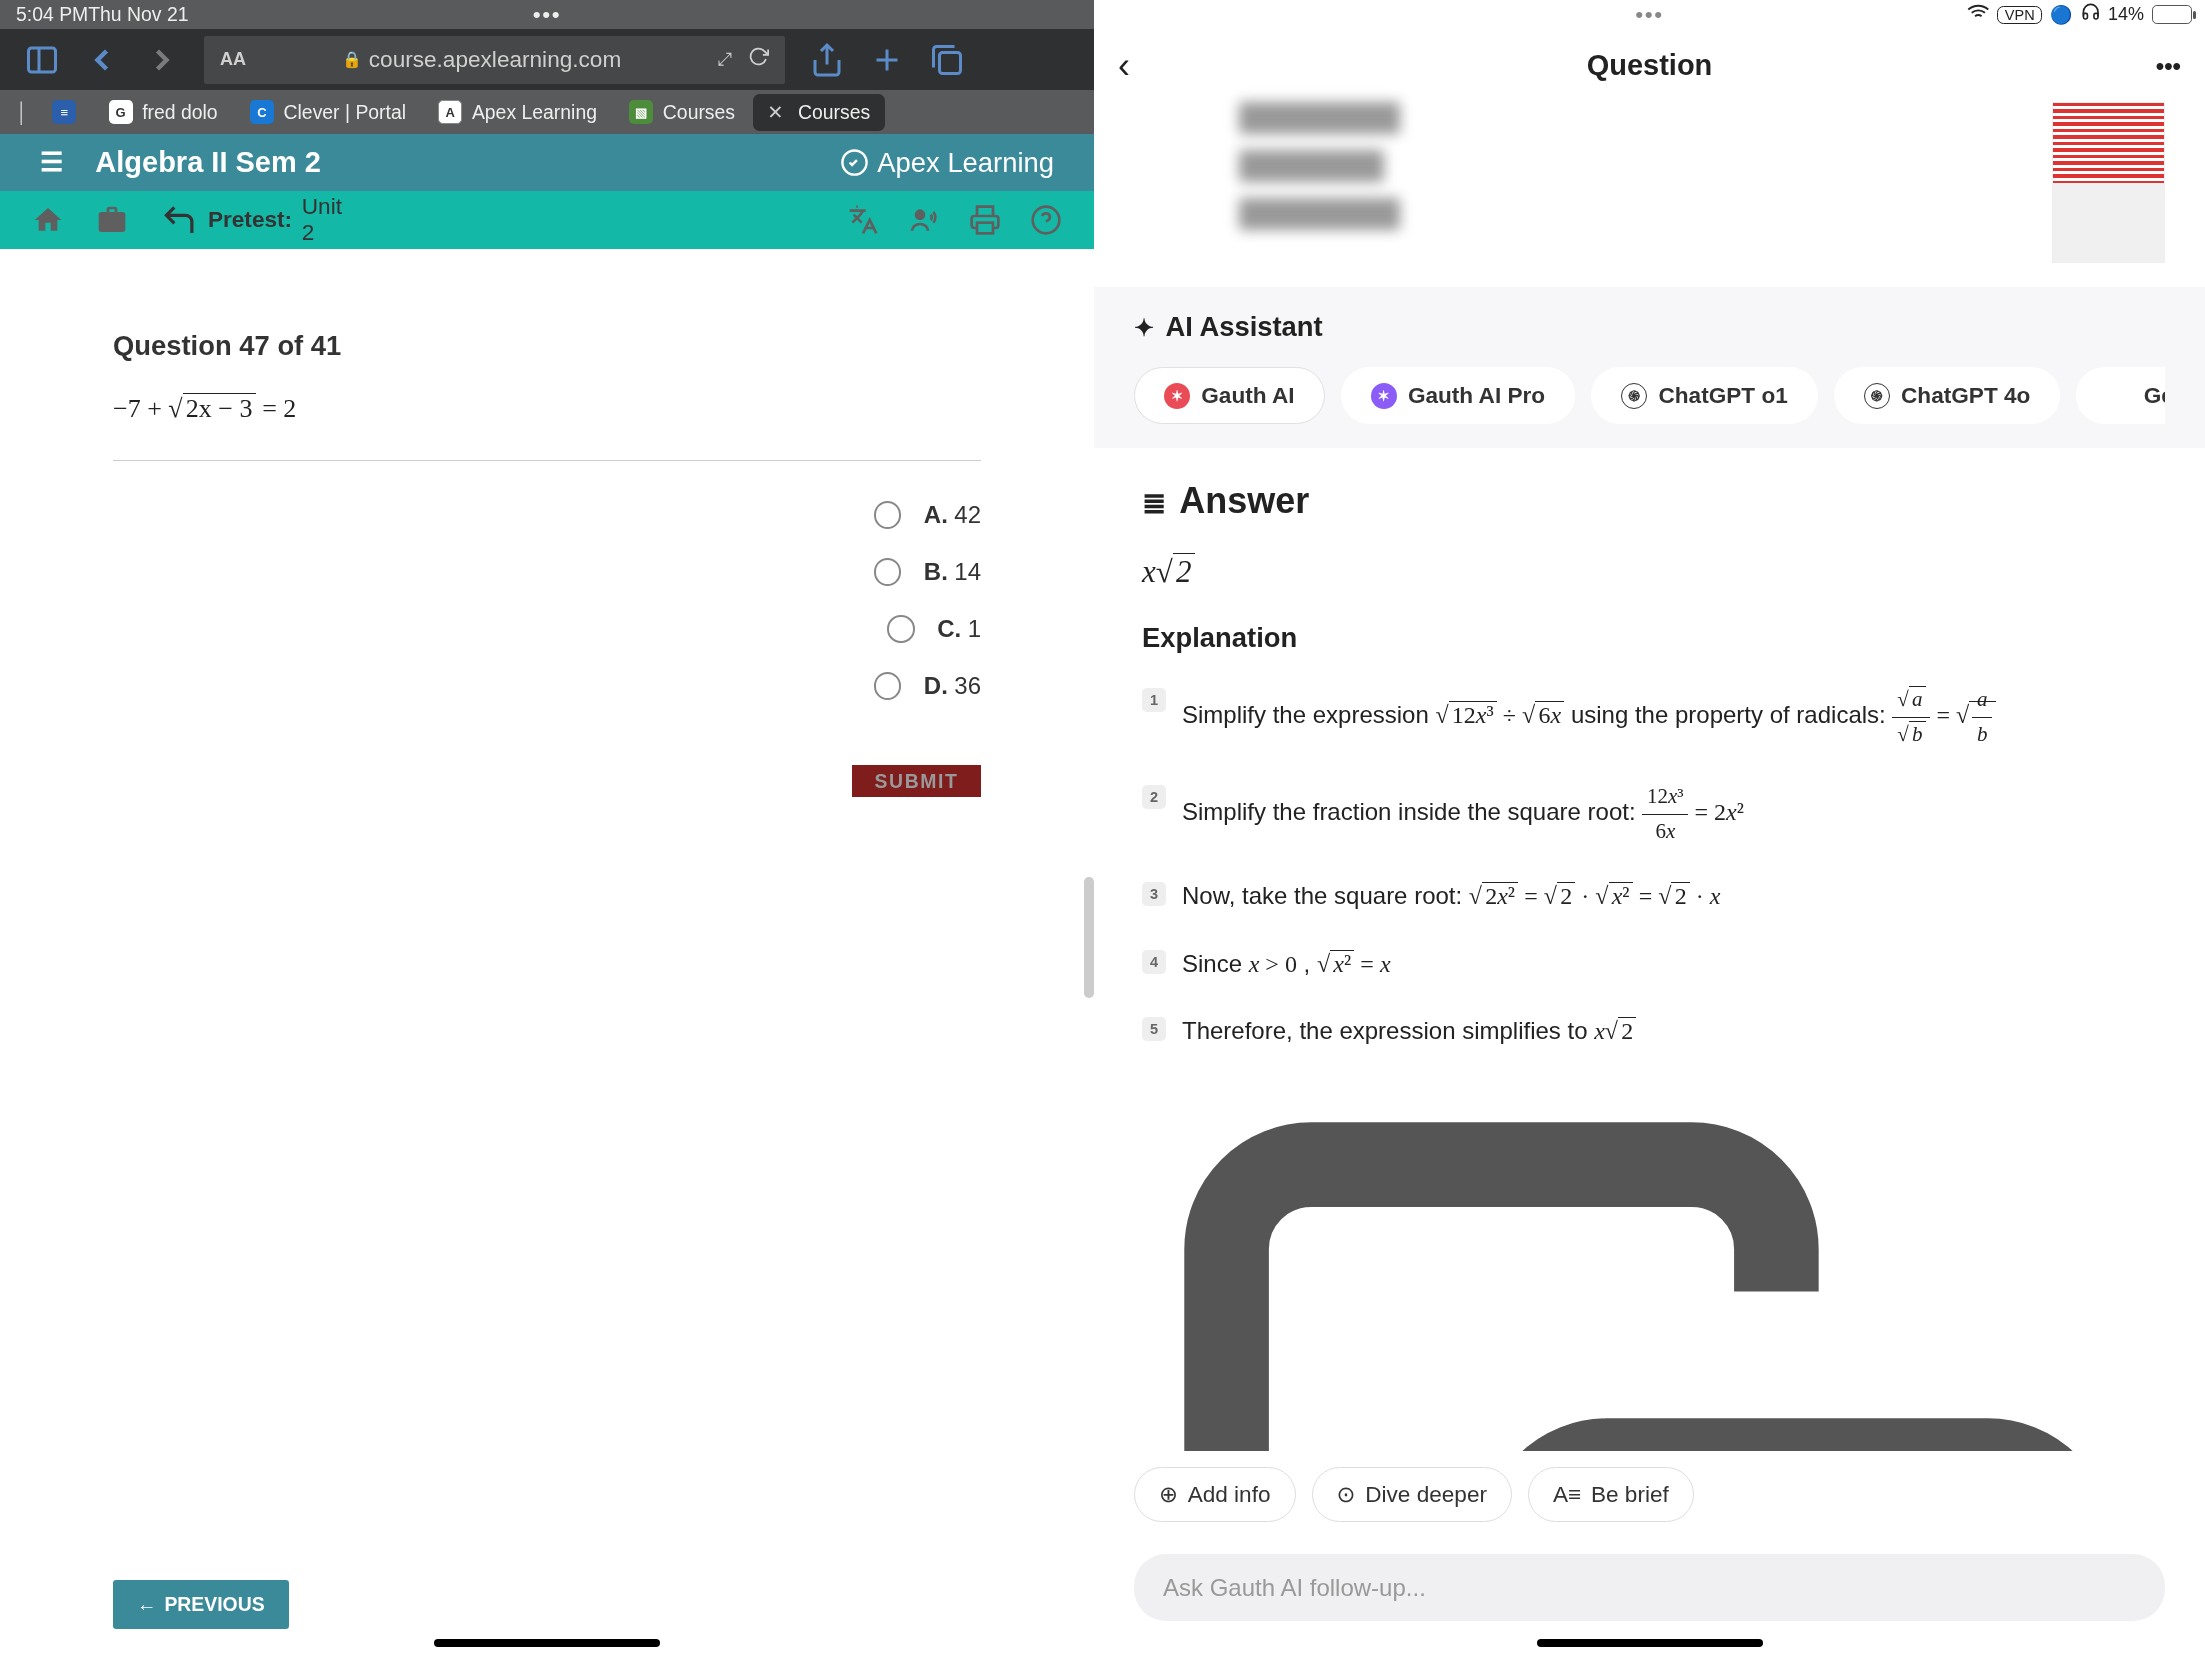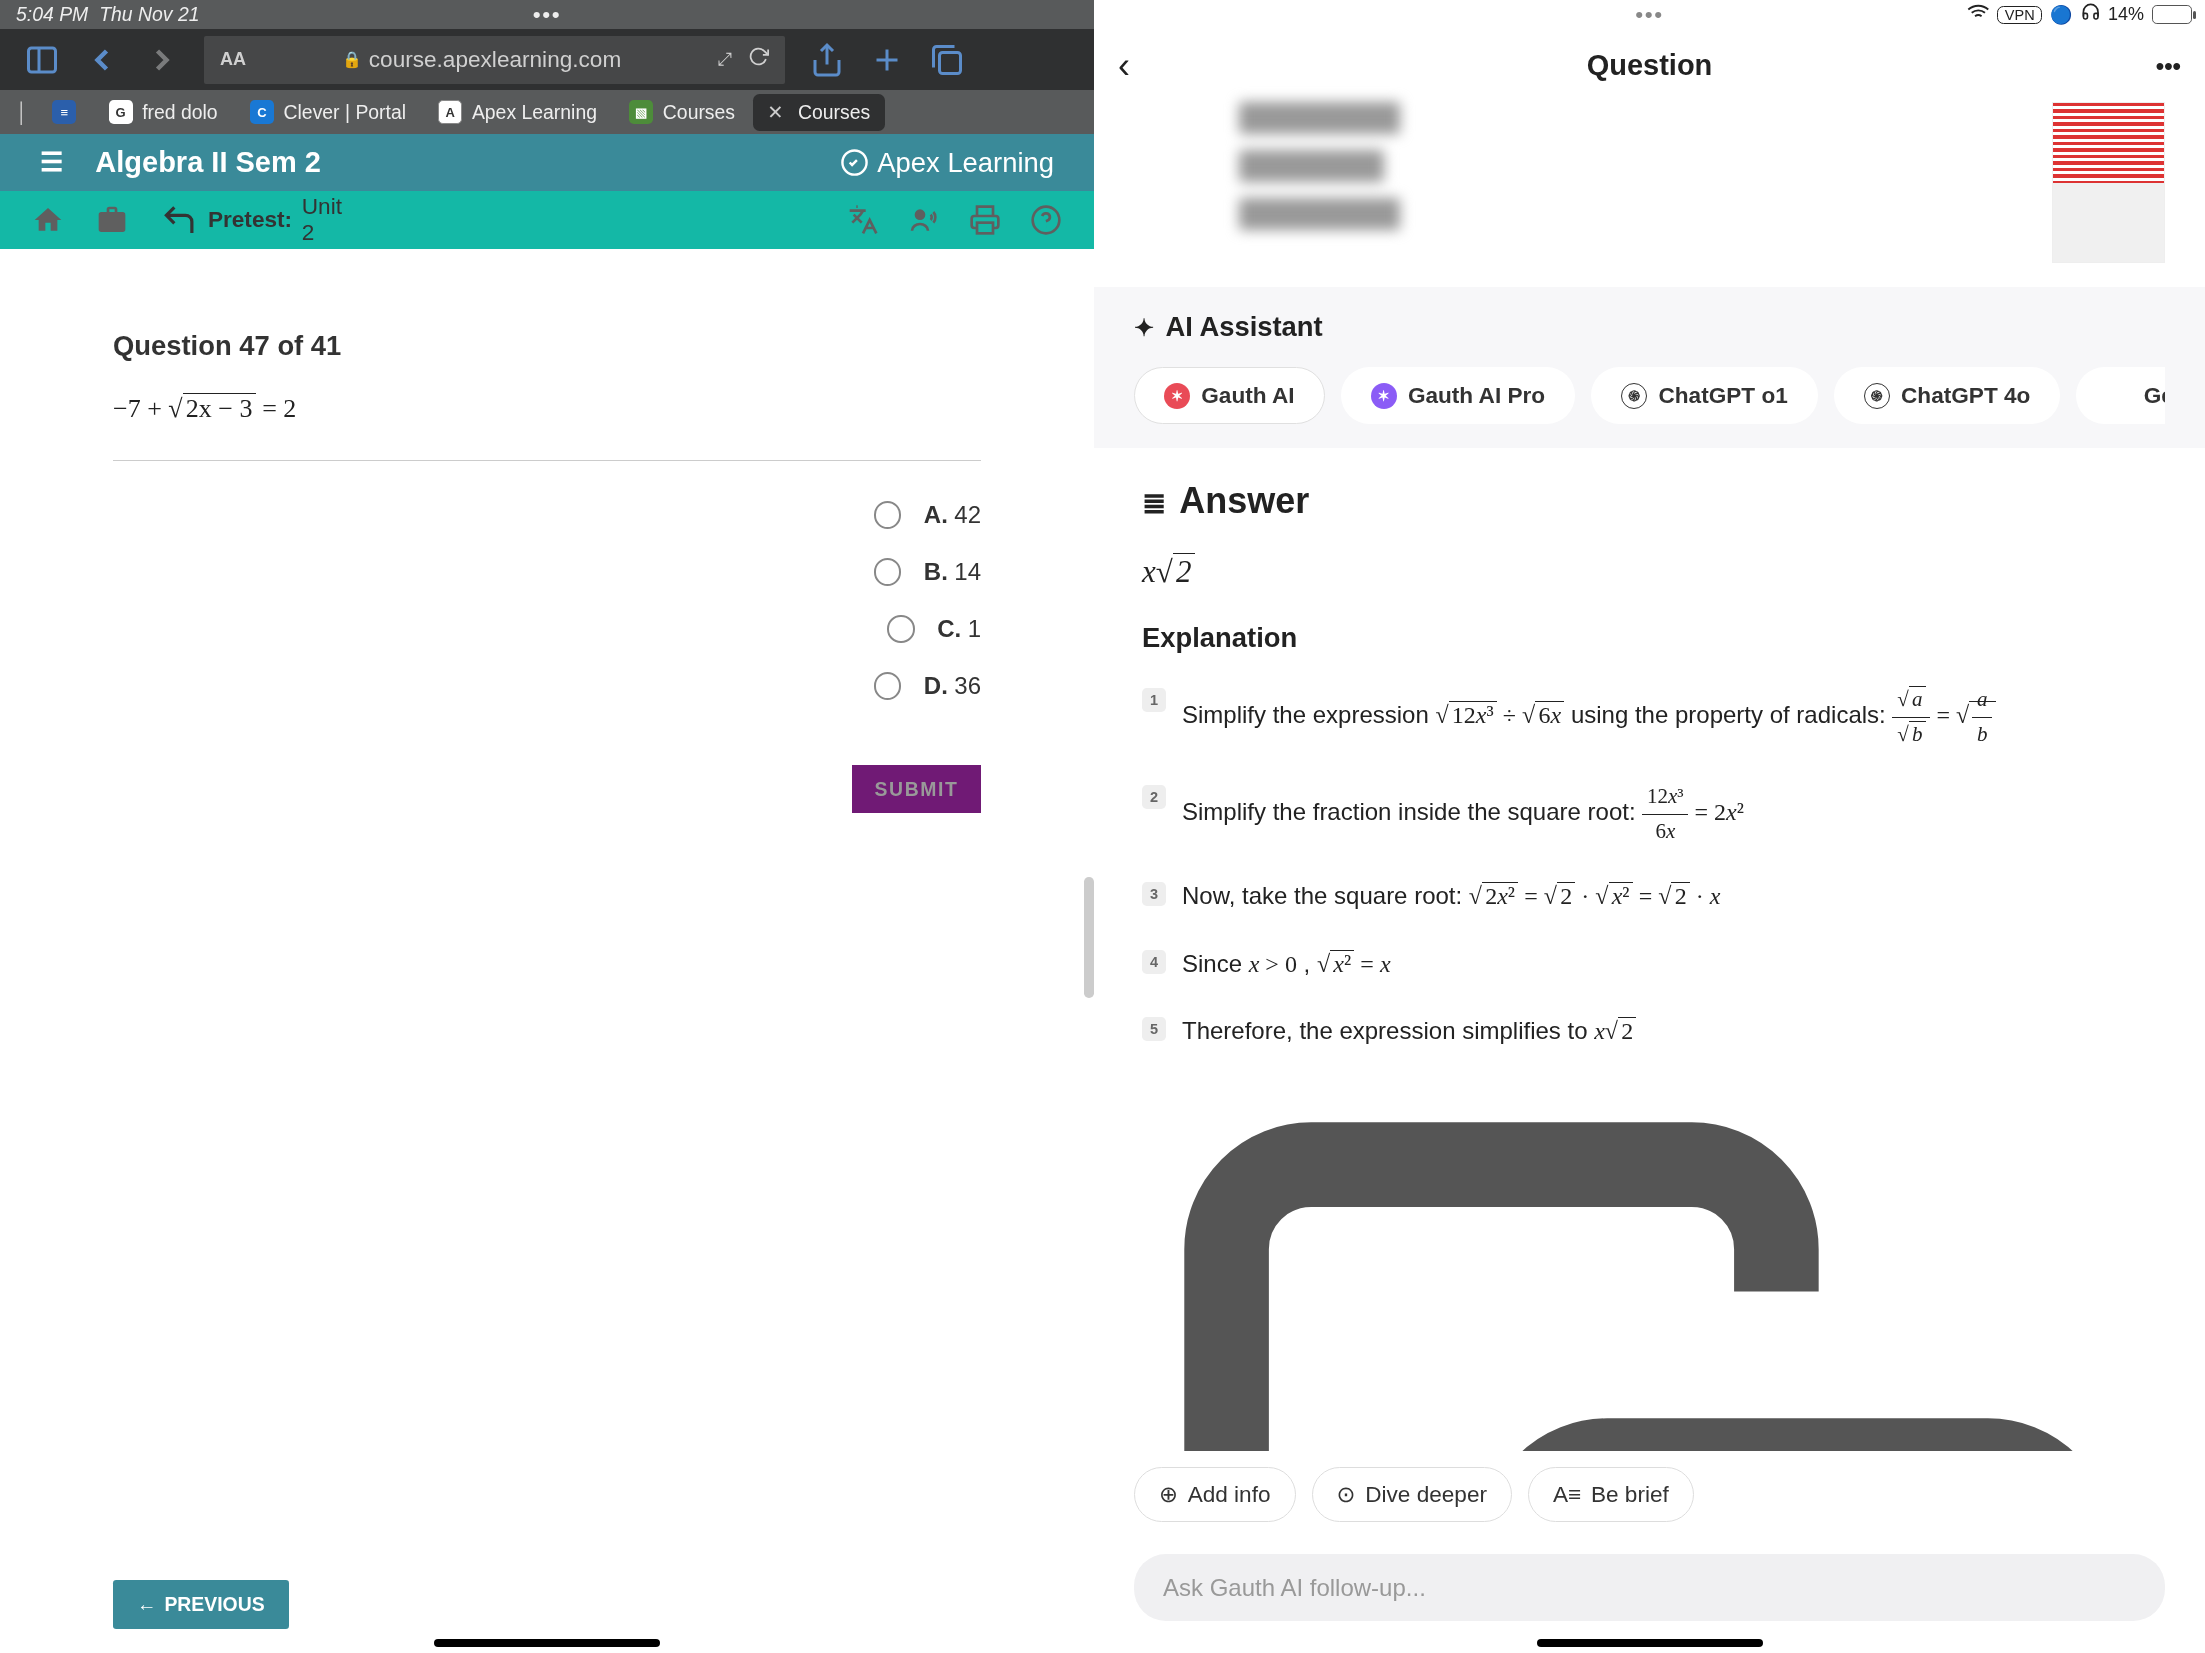--- a/index.html
+++ b/index.html
@@ -1,21 +1,21 @@
 <!DOCTYPE html>
 <html style="font-size:13px"><head>
 <meta charset="utf-8">
 <style>
 * { margin: 0; padding: 0; box-sizing: border-box; }
 body { font-family: -apple-system, BlinkMacSystemFont, "Segoe UI", Helvetica, Arial, sans-serif; width: 2205px; height: 1653px; display: flex; background: #000; overflow: hidden; }
 .left-app { width: 1095px; height: 100%; background: #fff; display: flex; flex-direction: column; }
 .right-app { width: 1111px; height: 100%; background: #fff; display: flex; flex-direction: column; position: relative; }
 
 .status-bar { height: 29px; background: #585a5b; color: #eee; display: flex; align-items: center; padding: 0 16px; font-size: 19.4px; font-weight: 500; position: relative; }
-.status-left { display: flex; gap: 11px; font-style: italic; }
+.status-left { display: flex; gap: 0; }
 .status-center { position: absolute; left: 50%; transform: translateX(-50%); font-size: 22.6px; letter-spacing: 1.6px; }
 .vpn-badge { border: 1.6px solid #222; border-radius: 6.5px; padding: 0 6.5px; font-size: 14.5px; }
 .battery-icon { width: 40px; height: 19.4px; border: 1.6px solid #555; border-radius: 4.8px; position: relative; }
 .battery-icon::after { content: ''; position: absolute; right: -4.8px; top: 4.8px; width: 3.2px; height: 8px; background: #555; border-radius: 1.6px; }
 .battery-fill { width: 14%; height: 100%; background: #888; border-radius: 2.4px 0 0 2.4px; }
 
 .safari-top { height: 61px; background: #2f3031; display: flex; align-items: center; padding: 0 24px; gap: 24px; }
 .sf-icon { width: 36px; height: 36px; display: flex; align-items: center; justify-content: center; color: #5b8cc9; }
 .sf-icon.gray { color: #7a7b7c; }
 .url-bar { flex: 0 0 auto; width: 581px; height: 48px; background: #464748; border-radius: 2px; display: flex; align-items: center; padding: 0 16px; gap: 16px; color: #d0d0d0; font-size: 22.6px; }
@@ -50,21 +50,21 @@
 .q-prompt { font-size: 24px; color: #333; margin-bottom: 32px; }
 .q-equation { font-size: 26px; font-family: 'Times New Roman', serif; color: #222; margin-bottom: 36px; }
 .sqrt { display: inline-block; position: relative; }
 .sqrt::before { content: '√'; }
 .sqrt-inner { border-top: 1.6px solid #222; padding: 0 3.2px; }
 .q-divider { border: none; border-top: 0.8px solid #ccc; margin-bottom: 40px; }
 .choices { display: flex; flex-direction: column; gap: 29px; margin-left: 32px; }
 .choice { display: flex; align-items: center; gap: 22.6px; font-size: 24px; color: #333; justify-content: flex-end; }
 .radio { width: 27.4px; height: 27.4px; border: 2.4px solid #888; border-radius: 50%; flex-shrink: 0; }
 .choice strong { font-weight: 700; margin-right: 6.5px; }
-.submit-btn { margin-top: 65px; margin-left: auto; width: 129px; height: 48px; background: #701a75; color: #999; border: none; font-size: 19.4px; font-weight: 600; letter-spacing: 1.6px; display: flex; align-items: center; justify-content: center; }
+.submit-btn { margin-top: 65px; margin-left: auto; width: 129px; height: 32px; background: #7f1d1d; color: #999; border: none; font-size: 19.4px; font-weight: 600; letter-spacing: 1.6px; display: flex; align-items: center; justify-content: center; }
 .prev-btn { position: absolute; bottom: 24px; left: 113px; background: #3a8a99; color: #fff; border: none; padding: 13px 24px; font-size: 19.4px; font-weight: 600; display: flex; align-items: center; gap: 8px; border-radius: 3.2px; }
 .left-relative { position: relative; flex: 1; display: flex; flex-direction: column; }
 
 .right-status { height: 29px; display: flex; align-items: center; justify-content: flex-end; padding: 0 13px; gap: 8px; color: #222; font-size: 18px; }
 .right-status .dots { position: absolute; left: 50%; transform: translateX(-50%); color: #888; font-size: 22.6px; letter-spacing: 1.6px; }
 .right-header { height: 73px; display: flex; align-items: center; padding: 0 24px; font-size: 29px; font-weight: 700; color: #222; }
 .right-header .back-chev { font-size: 36px; font-weight: 400; color: #222; }
 .right-header-title { position: absolute; left: 50%; transform: translateX(-50%); }
 .right-header .menu-dots { margin-left: auto; color: #222; font-size: 24px; }
 

